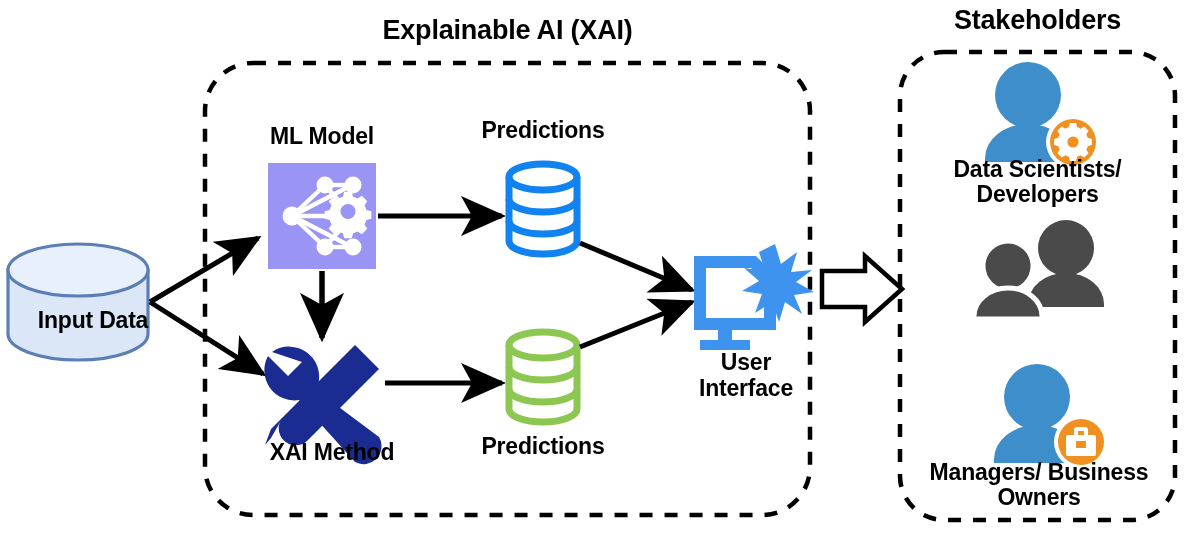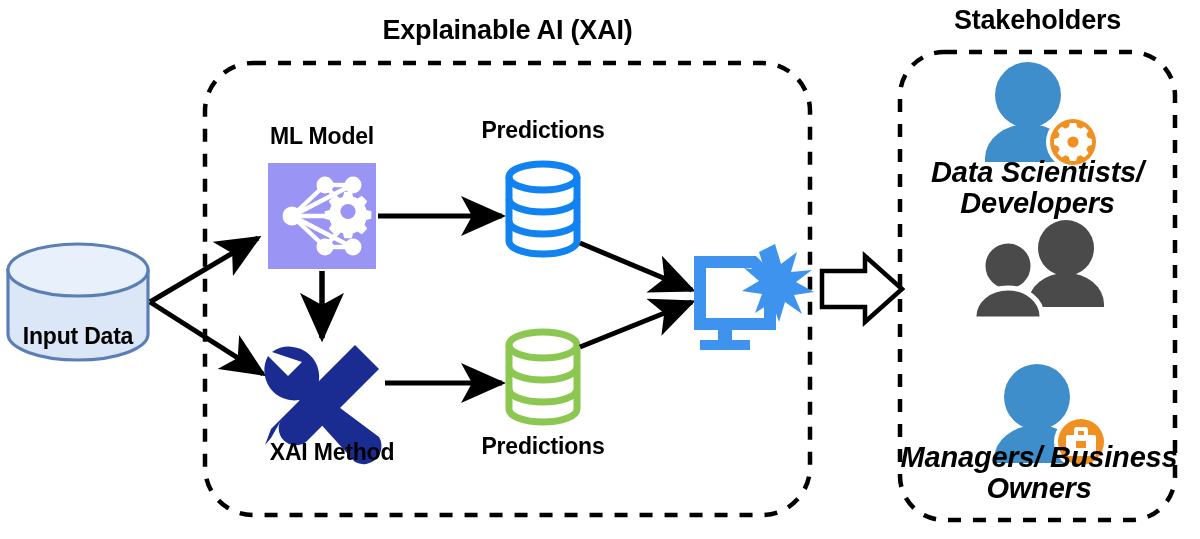--- a/index.html
+++ b/index.html
@@ -37,22 +37,21 @@
     white-space: pre-line;
     letter-spacing: -0.2px;
   }
   .title {
     font-size: 27px;
   }
   .node-label {
     font-size: 23px;
   }
   .stake-label {
-    font-size: 29px;
-    font-style: italic;
+    font-size: 23px;
   }
 </style>
 </head>
 <body>
 
 <div class="stage">
 
   <svg class="svg-layer" viewBox="0 0 1200 539">
     <defs>
       <marker id="arrowhead" markerWidth="9" markerHeight="8" refX="8.2" refY="4" orient="auto" markerUnits="strokeWidth">
@@ -197,31 +196,33 @@
           <rect x="1076" y="441" width="10" height="7" fill="#f09020"></rect>
         </g>
       </g>
     </g>
   </svg>
 
   <div class="label title" style="left:205px; top:16px; width:605px;">Explainable AI (XAI)</div>
 
   <div class="label title" style="left:900px; top:6px; width:275px;">Stakeholders</div>
 
-  <div class="label node-label" style="left:0px; top:324px; width:156px;">Input Data</div>
+  <div class="label node-label" style="left:0px; top:308px; width:156px;padding-left:15px;">Input Data</div>
 
   <div class="label node-label" style="left:242px; top:124px; width:160px;">ML Model</div>
 
   <div class="label node-label" style="left:463px; top:118px; width:160px;">Predictions</div>
 
   <div class="label node-label" style="left:242px; top:440px; width:180px;">XAI Method</div>
 
   <div class="label node-label" style="left:453px; top:434px; width:180px;">Predictions</div>
 
+  <div class="label node-label" style="left:684px; top:349px; width:124px; line-height:1.14;">User
+Interface</div>
 
   <div class="label stake-label" style="left:900px; top:157px; width:275px;">Data Scientists/
 Developers</div>
 
 
-  <div class="label stake-label" style="left:898px; top:442px; width:282px;">Managers/ Business
+  <div class="label stake-label" style="left:898px; top:460px; width:282px;">Managers/ Business
 Owners</div>
 
 </div>
 
 </body></html>

